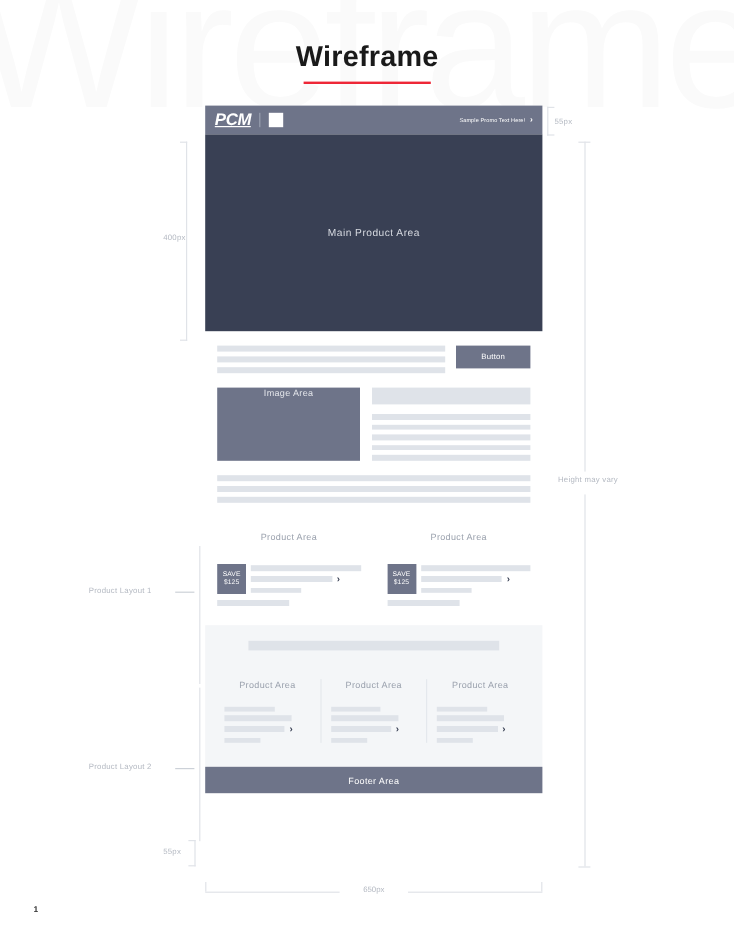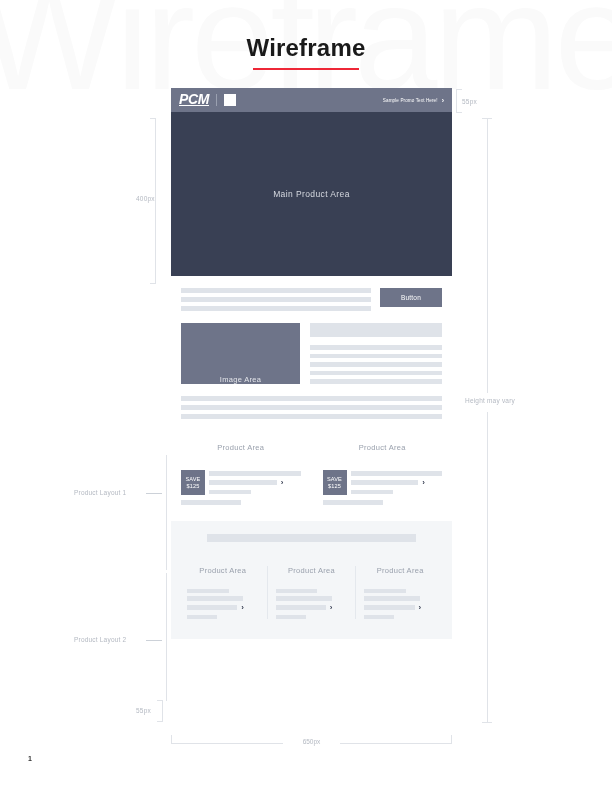--- a/index.html
+++ b/index.html
@@ -153,21 +153,21 @@
     padding: 12px 10px 0 10px;
     display: flex;
     gap: 10px;
     align-items: flex-start;
   }
   .image-area {
     width: 119px;
     height: 61px;
     background: #6e7489;
     display: flex;
-    align-items: flex-end;
+    align-items: flex-start;
     justify-content: center;
     flex: none;
   }
   .image-area-label { font-size: 7.5px; color: #e3e5ea; letter-spacing: 0.3px; }
   .image-side { flex: 1; display: flex; flex-direction: column; gap: 4px; }
   .image-side .bar-head { height: 14px; }
   .image-side .bar-line { height: 4.5px; }
 
   .sec-bars {
     padding: 12px 10px 0 10px;
@@ -431,20 +431,23 @@
               <div class="bar" style="width:70%"></div>
               <span class="chev">›</span>
             </div>
             <div class="bar" style="width:42%"></div>
           </div>
         </div>
 
       </div>
     </div>
 
+    <div class="wf-footer">
+      <span class="wf-footer-label">Footer Area</span>
+    </div>
 
   </div>
 </div>
 
 <div class="bracket bracket-r" style="left:456px; top:89px; height:24px;">
   <div class="stem"></div>
   <div class="tick top"></div>
   <div class="tick bot"></div>
 </div>
 <div class="anno-text" style="left:462px; top:98px;">55px</div>

